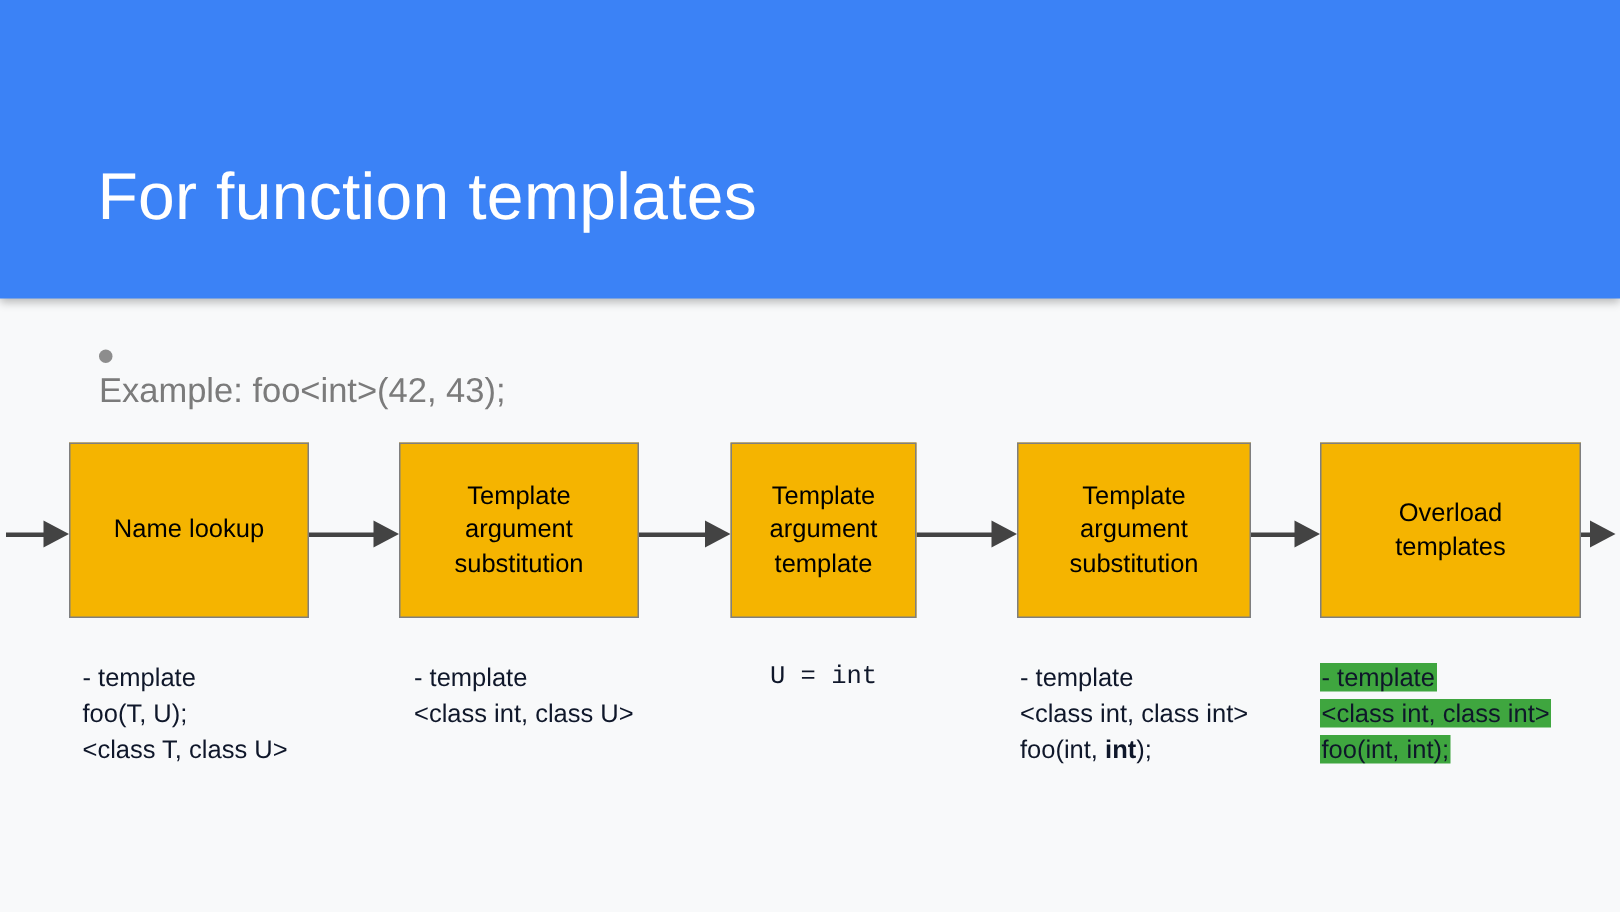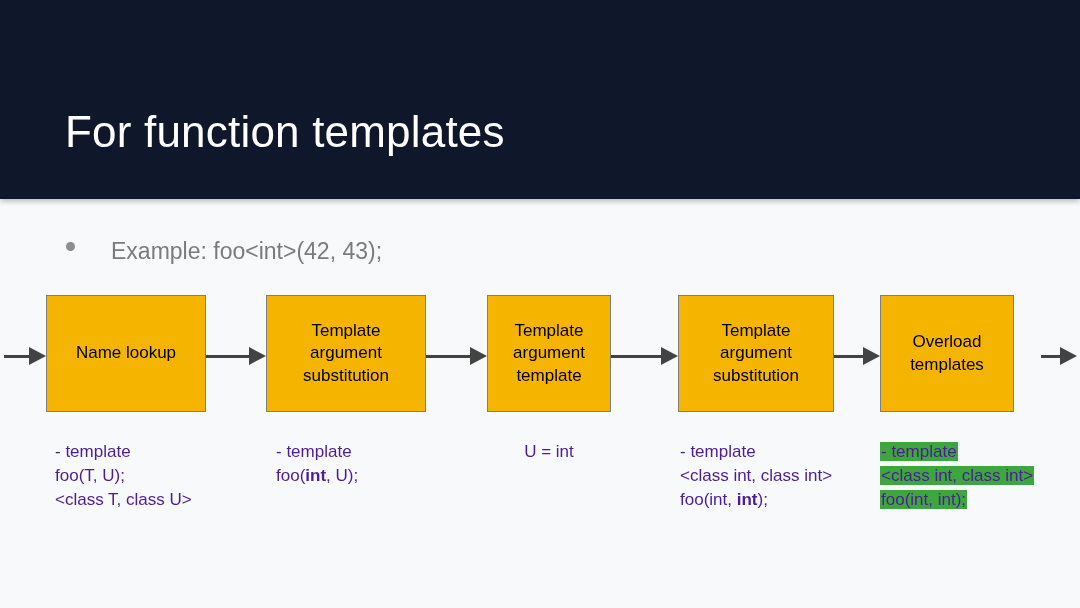--- a/index.html
+++ b/index.html
@@ -15,21 +15,21 @@
     position: relative;
   }
 
   
   .slide-header {
     position: absolute;
     left: 0;
     top: 0;
     width: 1080px;
     height: 199px;
-    background: #0f172a;
+    background: #3b82f6;
     box-shadow: 0 2px 6px rgba(0,0,0,0.28);
     z-index: 5;
   }
   .slide-title {
     position: absolute;
     left: 65px;
     top: 108px;
     font-size: 44px;
     line-height: 1.1;
     color: #ffffff;
@@ -48,21 +48,22 @@
     background: #f8f9fa;
     z-index: 1;
   }
 
   
   .bullet-row {
     position: absolute;
     left: 66px;
     top: 39px;
     display: flex;
-    align-items: center;
+    align-items: flex-start;
+    flex-direction: column;
   }
   .bullet-dot {
     width: 9px;
     height: 9px;
     border-radius: 50%;
     background: #8d8d8d;
     margin-right: 36px;
     position: relative;
     top: -5px;
     flex: none;
@@ -115,31 +116,31 @@
     border-left: 17px solid #434343;
     flex: none;
     margin-left: -1px;
   }
 
   
   .caption {
     position: absolute;
     font-size: 17px;
     line-height: 1.42;
-    color: #4c1d95;
+    color: #0f172a;
     white-space: nowrap;
   }
   .caption .line { display: block; }
   .caption b { font-weight: bold; }
   .caption.highlighted .line > .hl {
     background: #3fa63f;
     padding: 0 1px;
     box-decoration-break: clone;
   }
-  .caption.centered { text-align: center; }
+  .caption.centered { text-align: center; font-family: Liberation Mono, monospace; }
 </style>
 </head>
 <body>
 
 <div class="slide-header">
   <div class="slide-title">For function templates</div>
 </div>
 
 <div class="slide-body">
 
@@ -198,36 +199,36 @@
     </div>
 
     <div class="flow-box" style="left:678px; top:96px; width:156px; height:117px;">
       <div>
         <span>Template</span>
         <span>argument</span>
         <span>substitution</span>
       </div>
     </div>
 
-    <div class="flow-box" style="left:880px; top:96px; width:134px; height:117px;">
+    <div class="flow-box" style="left:880px; top:96px; width:174px; height:117px;">
       <div>
         <span>Overload</span>
         <span>templates</span>
       </div>
     </div>
 
     <div class="caption" style="left:55px; top:241px;">
         <span class="line"><span>- template</span></span>
         <span class="line"><span>foo(T, U);</span></span>
         <span class="line"><span>&lt;class T, class U&gt;</span></span>
       </div>
 
     <div class="caption" style="left:276px; top:241px;">
         <span class="line"><span>- template</span></span>
-        <span class="line"><span>foo(</span><b>int</b><span>, U);</span></span>
+        <span class="line"><span>&lt;class int, class U&gt;</span></span>
       </div>
 
     <div class="caption centered" style="left:487px; top:241px; width:124px;">
         <span class="line"><span>U = int</span></span>
       </div>
 
     <div class="caption" style="left:680px; top:241px;">
         <span class="line"><span>- template</span></span>
         <span class="line"><span>&lt;class int, class int&gt;</span></span>
         <span class="line"><span>foo(int, </span><b>int</b><span>);</span></span>

